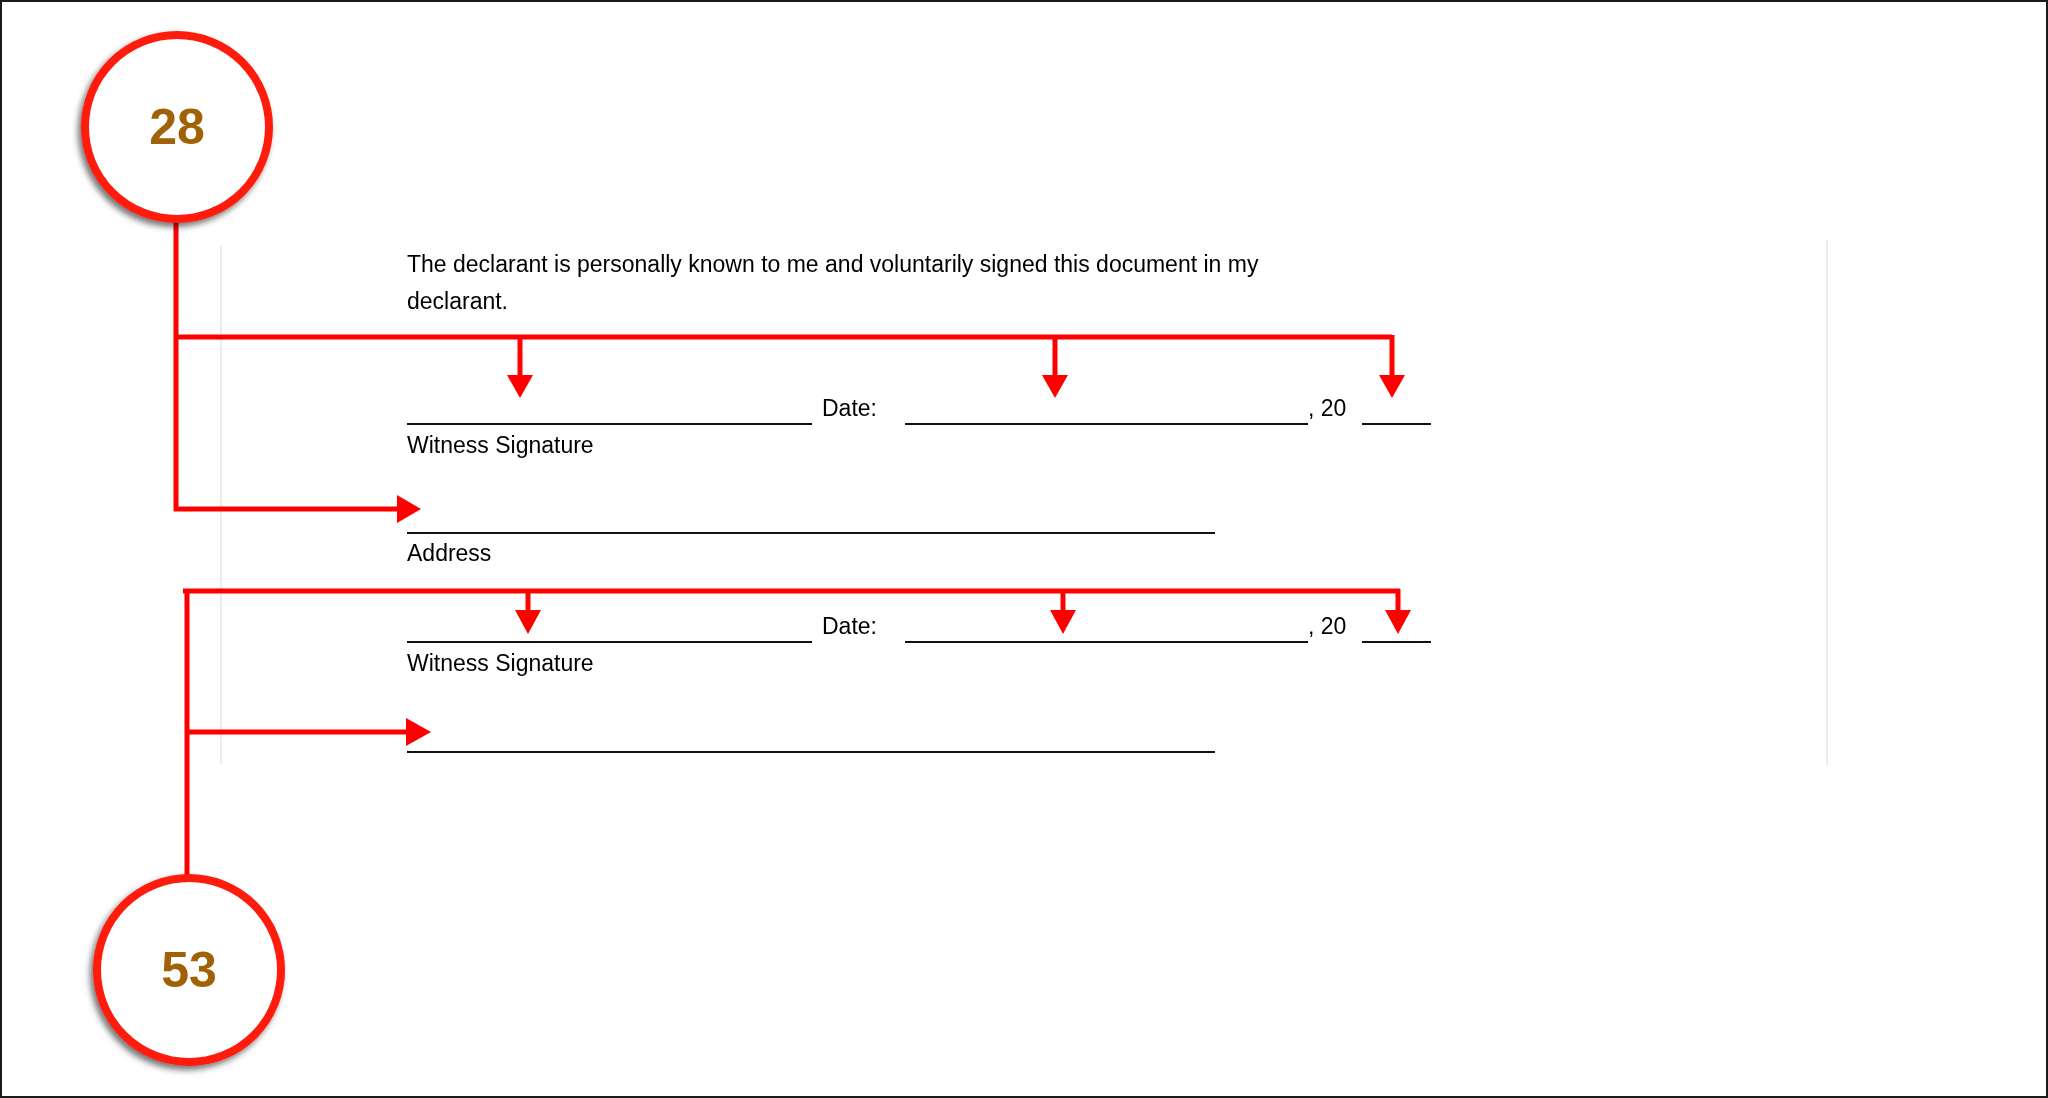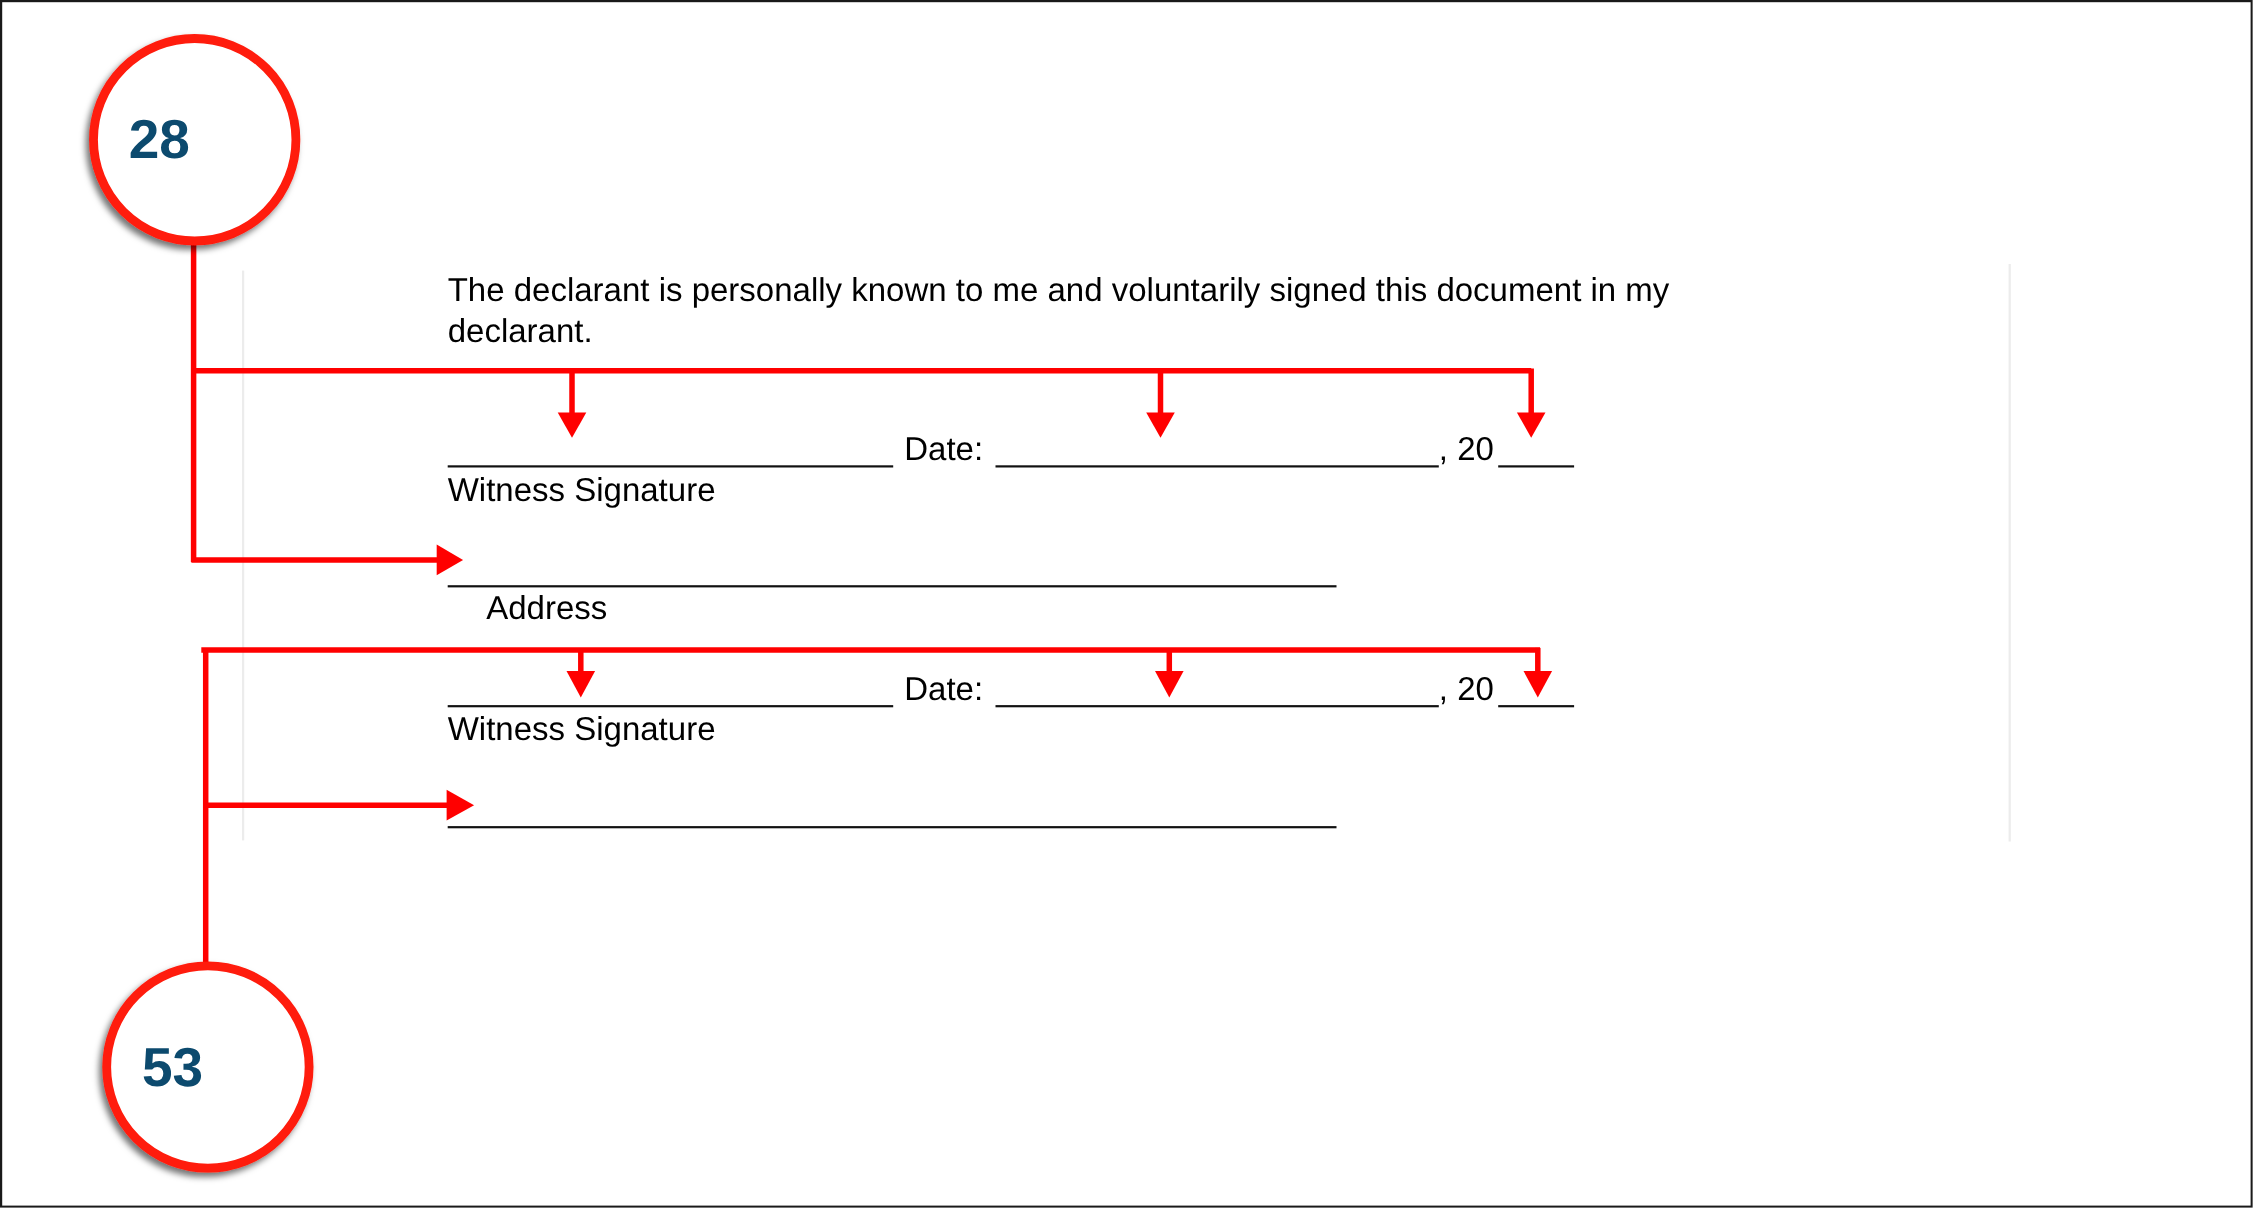--- a/index.html
+++ b/index.html
@@ -1,44 +1,44 @@
 <!DOCTYPE html>
 <html><head>
 <meta charset="utf-8">
 <style>
   html, body { margin: 0; padding: 0; background: #ffffff; }
   body { width: 2048px; height: 1098px; position: relative; overflow: hidden; font-family: "Liberation Sans", sans-serif; color: #000; }
   .frame { position: absolute; left: 0; top: 0; width: 2044px; height: 1094px; border: 2px solid #1a1a1a; background: #fff; }
   .margin-line { position: absolute; width: 2px; background: #ececec; }
-  .txt { position: absolute; font-size: 30px; line-height: 37px; white-space: nowrap; }
+  .txt { position: absolute; font-size: 23px; line-height: 37px; white-space: nowrap; }
   .bold { font-weight: normal; }
   .uline { position: absolute; height: 2px; background: #111; }
   svg.overlay { position: absolute; left: 0; top: 0; }
-  .badge-num { position: absolute; font-family: "Liberation Sans", sans-serif; font-weight: bold; font-size: 50px; color: #0c4a6e; width: 120px; line-height: 56px; }
+  .badge-num { position: absolute; font-family: "Liberation Sans", sans-serif; font-weight: bold; font-size: 50px; color: #a16207; text-align: center; width: 120px; line-height: 56px; }
 </style>
 </head>
 <body>
 
 <div class="frame"></div>
 
 <div class="margin-line" style="left:220px; top:246px; height:518px;"></div>
 <div class="margin-line" style="left:1826px; top:240px; height:525px;"></div>
 
 <div class="txt" style="left:407px; top:246px;">The declarant is personally known to me and voluntarily signed this document in my</div>
 <div class="txt" style="left:407px; top:283px;">declarant.</div>
 
 <div>
   <div class="uline" style="left:407px; top:423px; width:405px;"></div>
   <div class="txt" style="left:822px; top:390px;">Date:</div>
   <div class="uline" style="left:905px; top:423px; width:403px;"></div>
   <div class="txt" style="left:1308px; top:390px;">, 20</div>
   <div class="uline" style="left:1362px; top:423px; width:69px;"></div>
   <div class="txt bold" style="left:407px; top:427px;">Witness Signature</div>
   <div class="uline" style="left:407px; top:532px; width:808px;"></div>
-  <div class="txt" style="left:407px; top:535px;margin-left:35px;">Address</div>
+  <div class="txt" style="left:407px; top:535px;">Address</div>
 </div>
 
 <div>
   <div class="uline" style="left:407px; top:641px; width:405px;"></div>
   <div class="txt" style="left:822px; top:608px;">Date:</div>
   <div class="uline" style="left:905px; top:641px; width:403px;"></div>
   <div class="txt" style="left:1308px; top:608px;">, 20</div>
   <div class="uline" style="left:1362px; top:641px; width:69px;"></div>
   <div class="txt bold" style="left:407px; top:645px;">Witness Signature</div>
   <div class="uline" style="left:407px; top:751px; width:808px;"></div>

